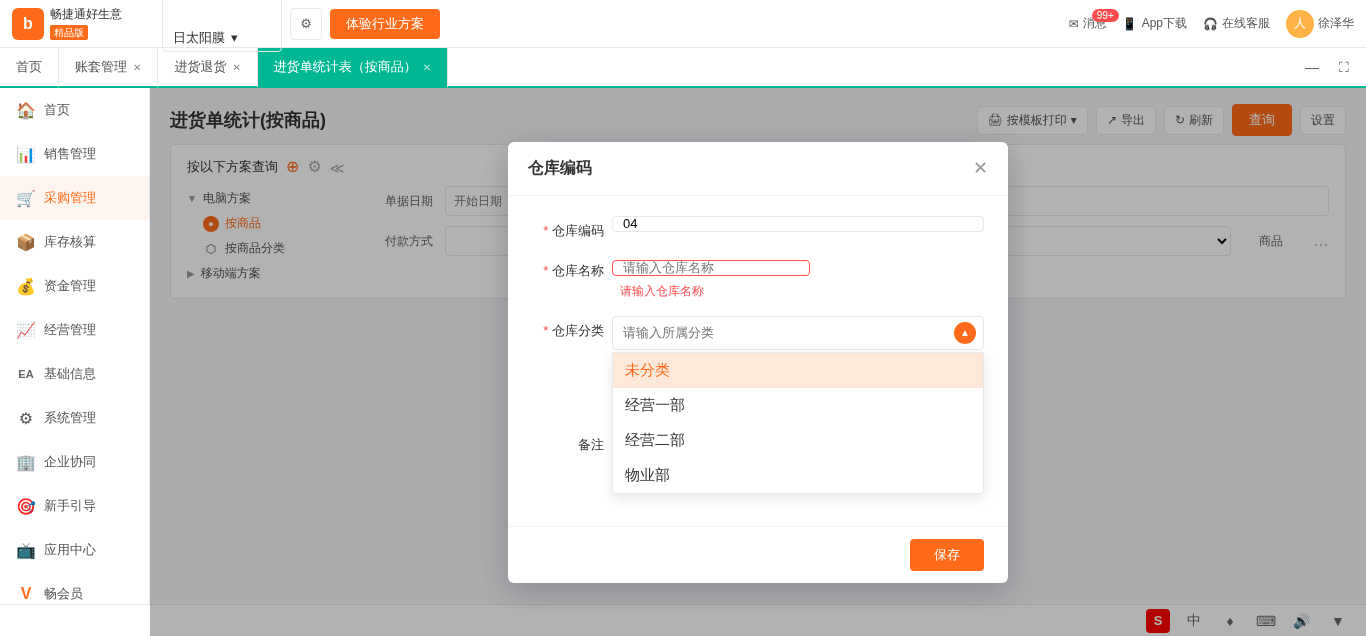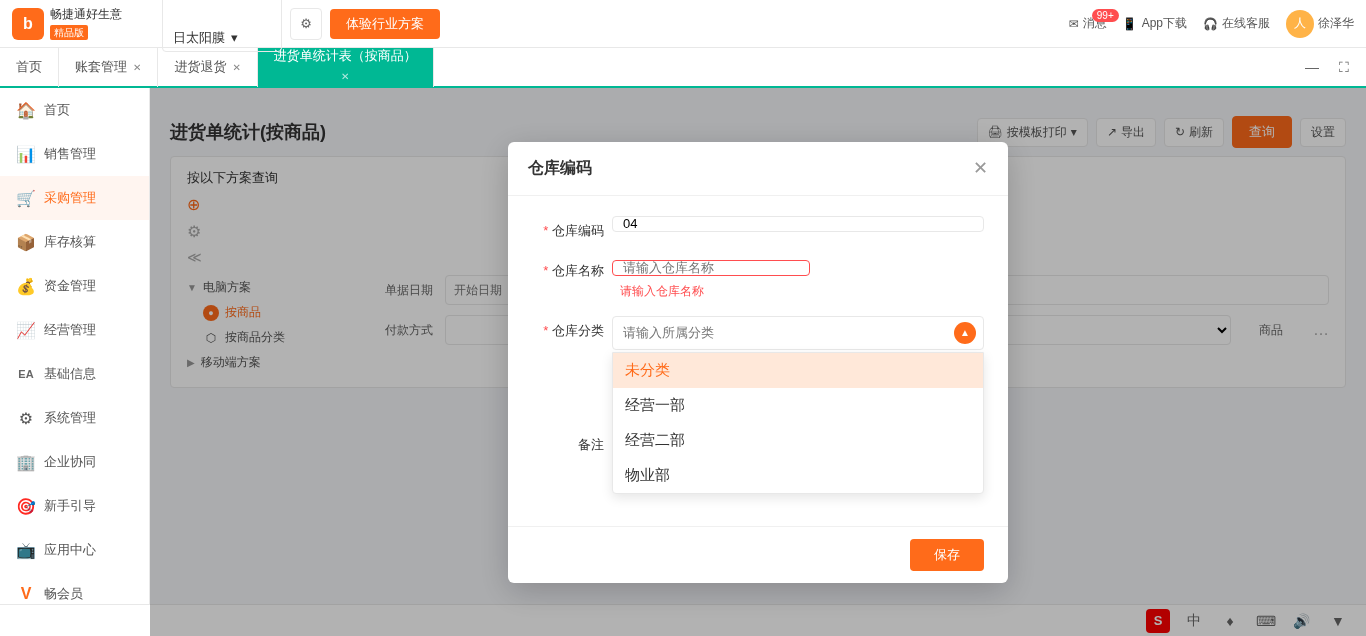--- a/index.html
+++ b/index.html
@@ -116,21 +116,20 @@
       align-items: center;
       gap: 6px;
       cursor: pointer;
       color: #555;
       font-size: 13px;
       border-right: 1px solid #e8e8e8;
     }
     .tab-item.active {
       background: #00b894;
       color: #fff;
-      flex-direction: column;
     }
     .tab-close {
       font-size: 10px;
       color: inherit;
       opacity: 0.7;
     }
     .tab-actions {
       margin-left: auto;
       display: flex;
       align-items: center;
@@ -173,21 +172,21 @@
     .sidebar-icon { font-size: 16px; width: 20px; text-align: center; }
 
     
     .content-area {
       flex: 1;
       overflow: hidden;
       position: relative;
       background: #f5f6fa;
     }
     .page-header {
-      padding: 28px 20px 8px;
+      padding: 16px 20px 8px;
       display: flex;
       align-items: center;
       justify-content: space-between;
     }
     .page-title { font-size: 18px; font-weight: bold; color: #333; }
     .header-actions { display: flex; align-items: center; gap: 8px; }
     .header-btn {
       display: flex; align-items: center; gap: 4px;
       padding: 5px 10px;
       border: 1px solid #e8e8e8;
@@ -202,26 +201,25 @@
     
     .query-panel {
       margin: 0 20px 8px;
       background: #fff;
       border-radius: 4px;
       padding: 12px 16px;
       border: 1px solid #e8e8e8;
     }
     .query-header {
       display: flex;
-      align-items: flex-start;
+      align-items: flex-end;
       gap: 8px;
       margin-bottom: 10px;
       font-size: 13px;
       color: #555;
-      flex-direction: column;
     }
     .query-header .label { color: #333; }
     .query-content {
       display: flex;
       gap: 16px;
     }
     .scheme-tree {
       width: 160px;
     }
     .tree-item {

